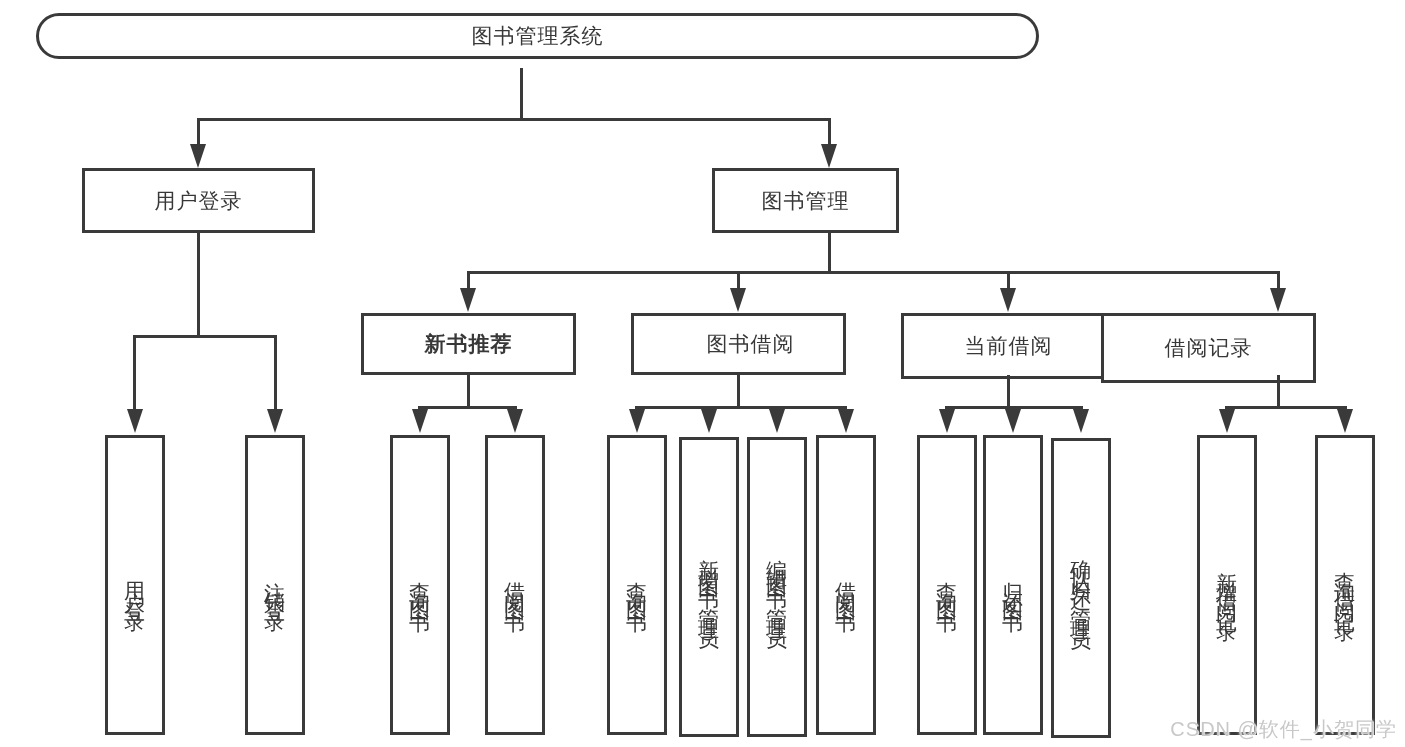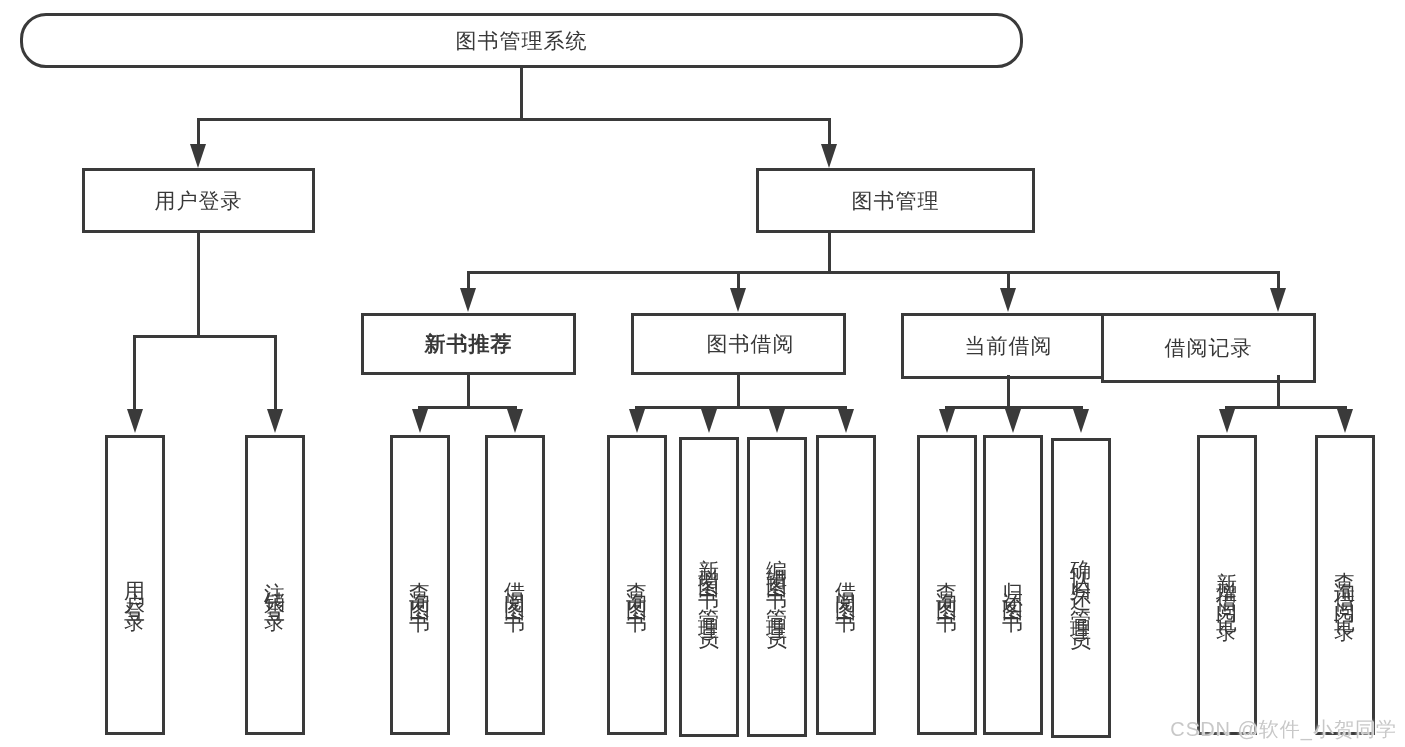--- a/index.html
+++ b/index.html
@@ -60,35 +60,35 @@
     z-index:10;
     white-space:nowrap;
     margin-top:23px;
   }
 </style>
 </head>
 <body>
 
 <div id="stage">
 
-  <div class="box" style="left:20px;top:13px;width:1003px;height:55px;border-radius:26px;">
+  <div class="box" style="left:36px;top:13px;width:1003px;height:46px;border-radius:26px;">
     <span class="lbl">图书管理系统</span>
   </div>
 
   <div class="vline" style="left:520px;top:68px;width:3px;height:53px;"></div>
   <div class="hline" style="left:197px;top:118px;width:634px;height:3px;"></div>
   <div class="vline" style="left:197px;top:118px;width:3px;height:28px;"></div>
   <div class="vline" style="left:828px;top:118px;width:3px;height:28px;"></div>
   <div class="arrow" style="left:190px;top:144px;"></div>
   <div class="arrow" style="left:821px;top:144px;"></div>
 
   <div class="box" style="left:82px;top:168px;width:233px;height:65px;">
     <span class="lbl">用户登录</span>
   </div>
-  <div class="box" style="left:712px;top:168px;width:279px;height:65px;margin-left:44px;">
+  <div class="box" style="left:712px;top:168px;width:187px;height:65px;">
     <span class="lbl">图书管理</span>
   </div>
 
   <div class="vline" style="left:197px;top:233px;width:3px;height:105px;"></div>
   <div class="hline" style="left:133px;top:335px;width:144px;height:3px;"></div>
   <div class="vline" style="left:133px;top:335px;width:3px;height:78px;"></div>
   <div class="vline" style="left:274px;top:335px;width:3px;height:78px;"></div>
   <div class="arrow" style="left:127px;top:409px;"></div>
   <div class="arrow" style="left:267px;top:409px;"></div>
 

